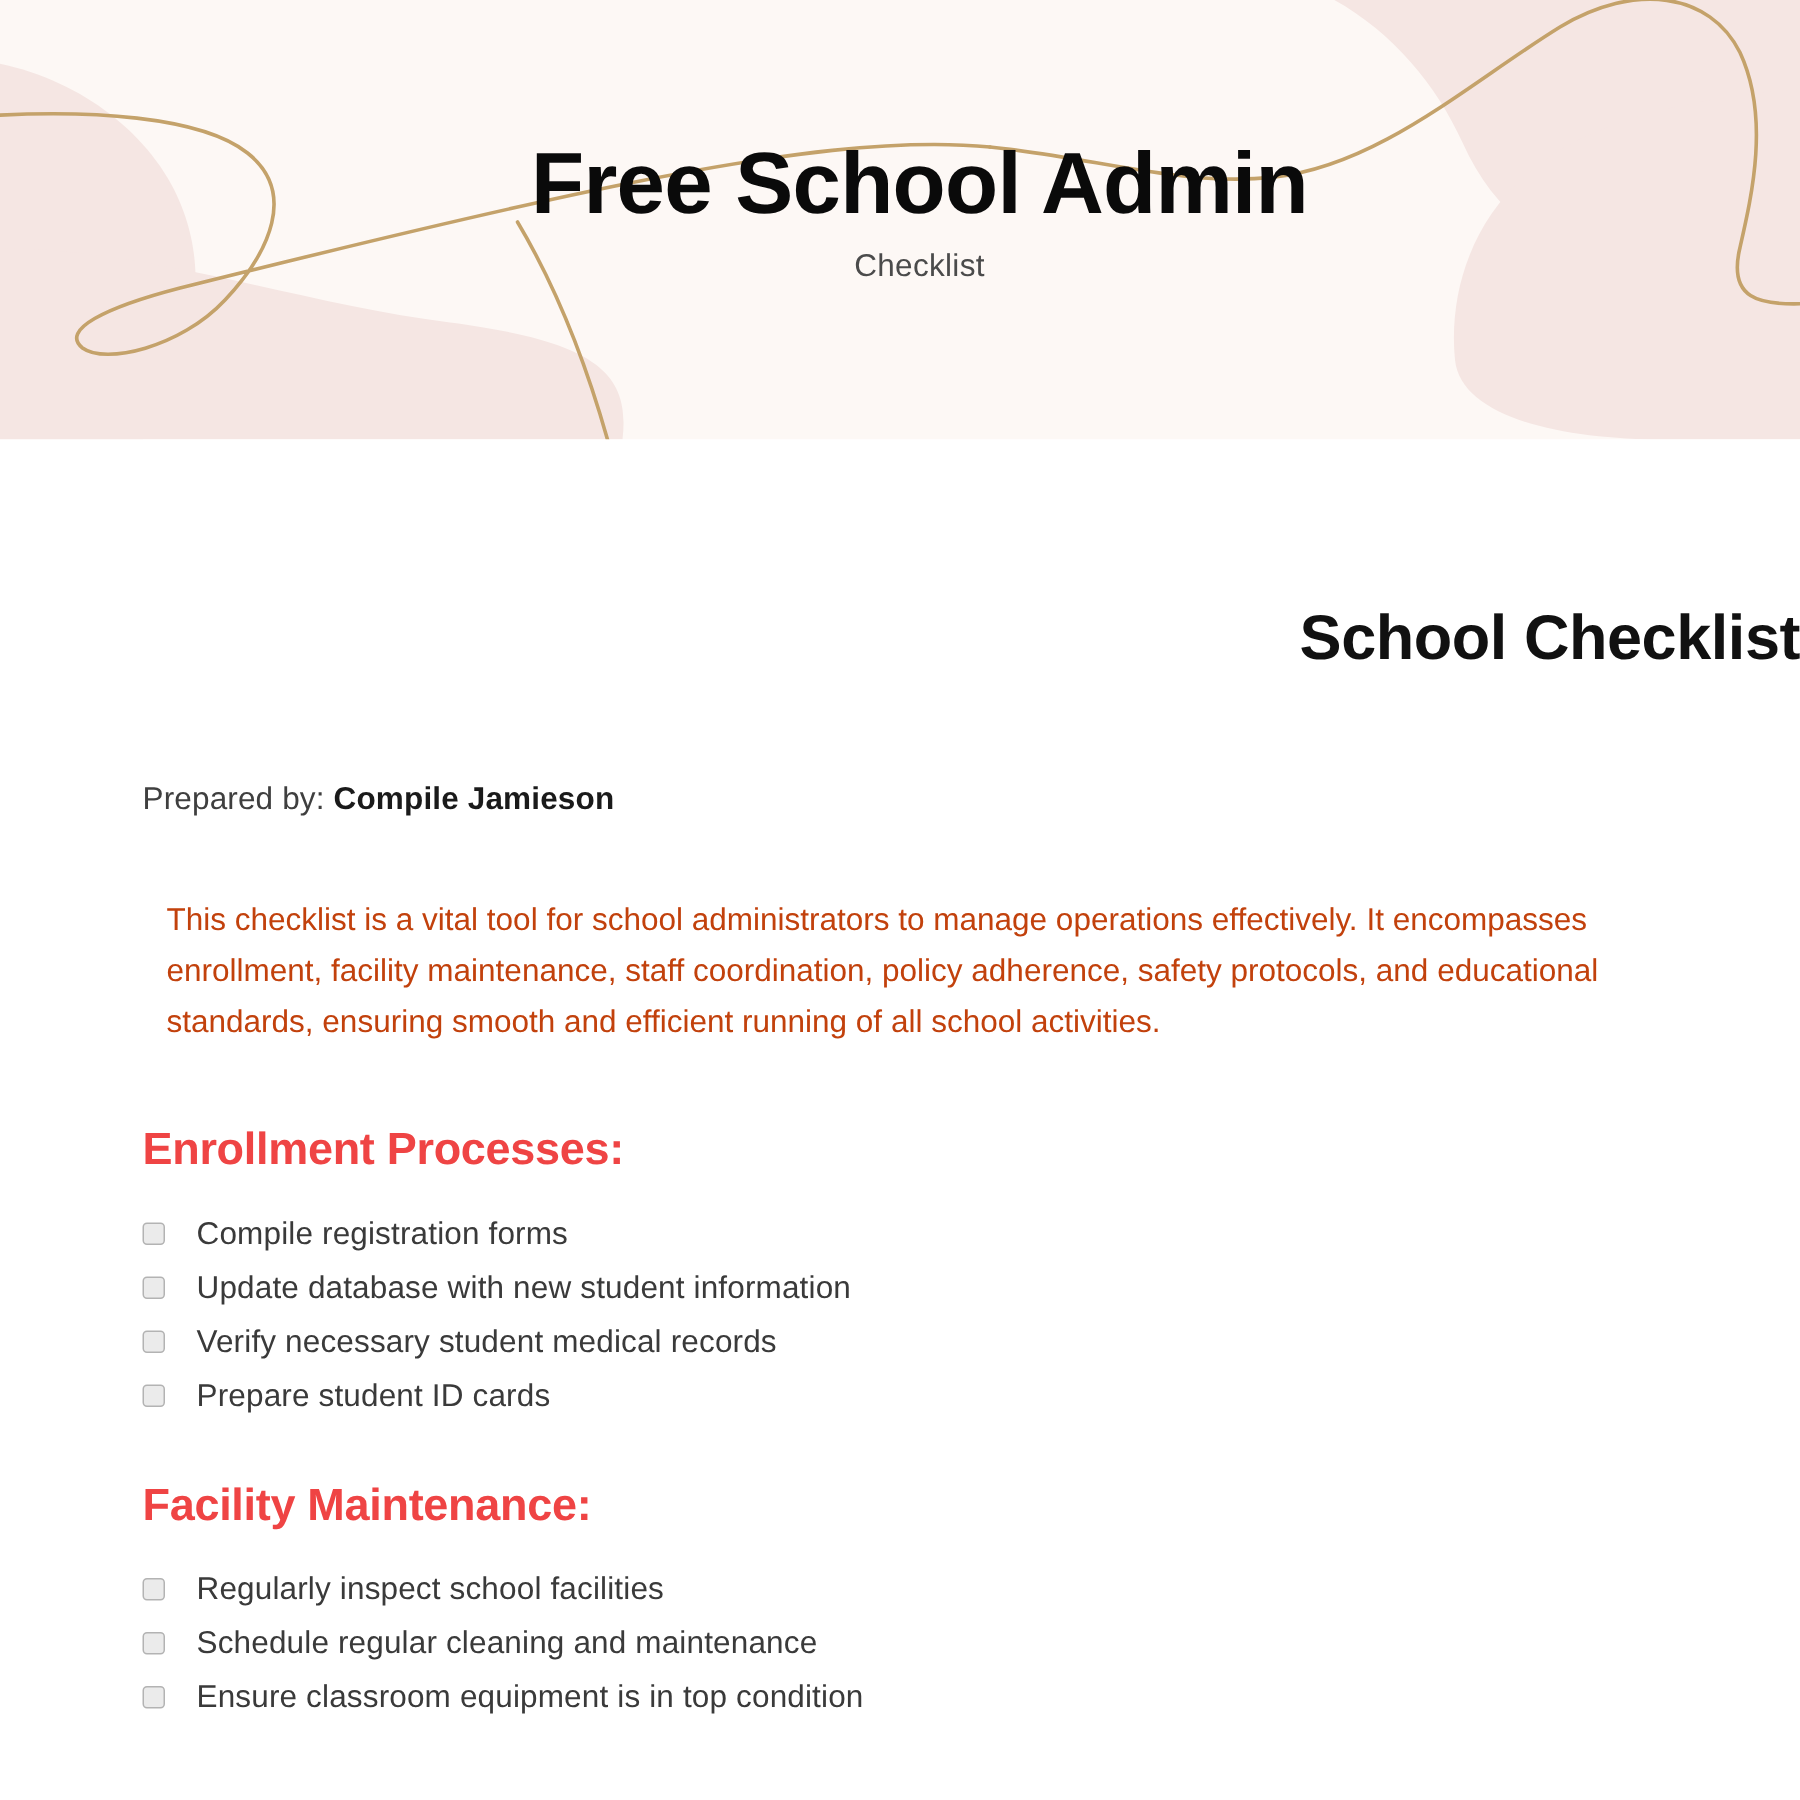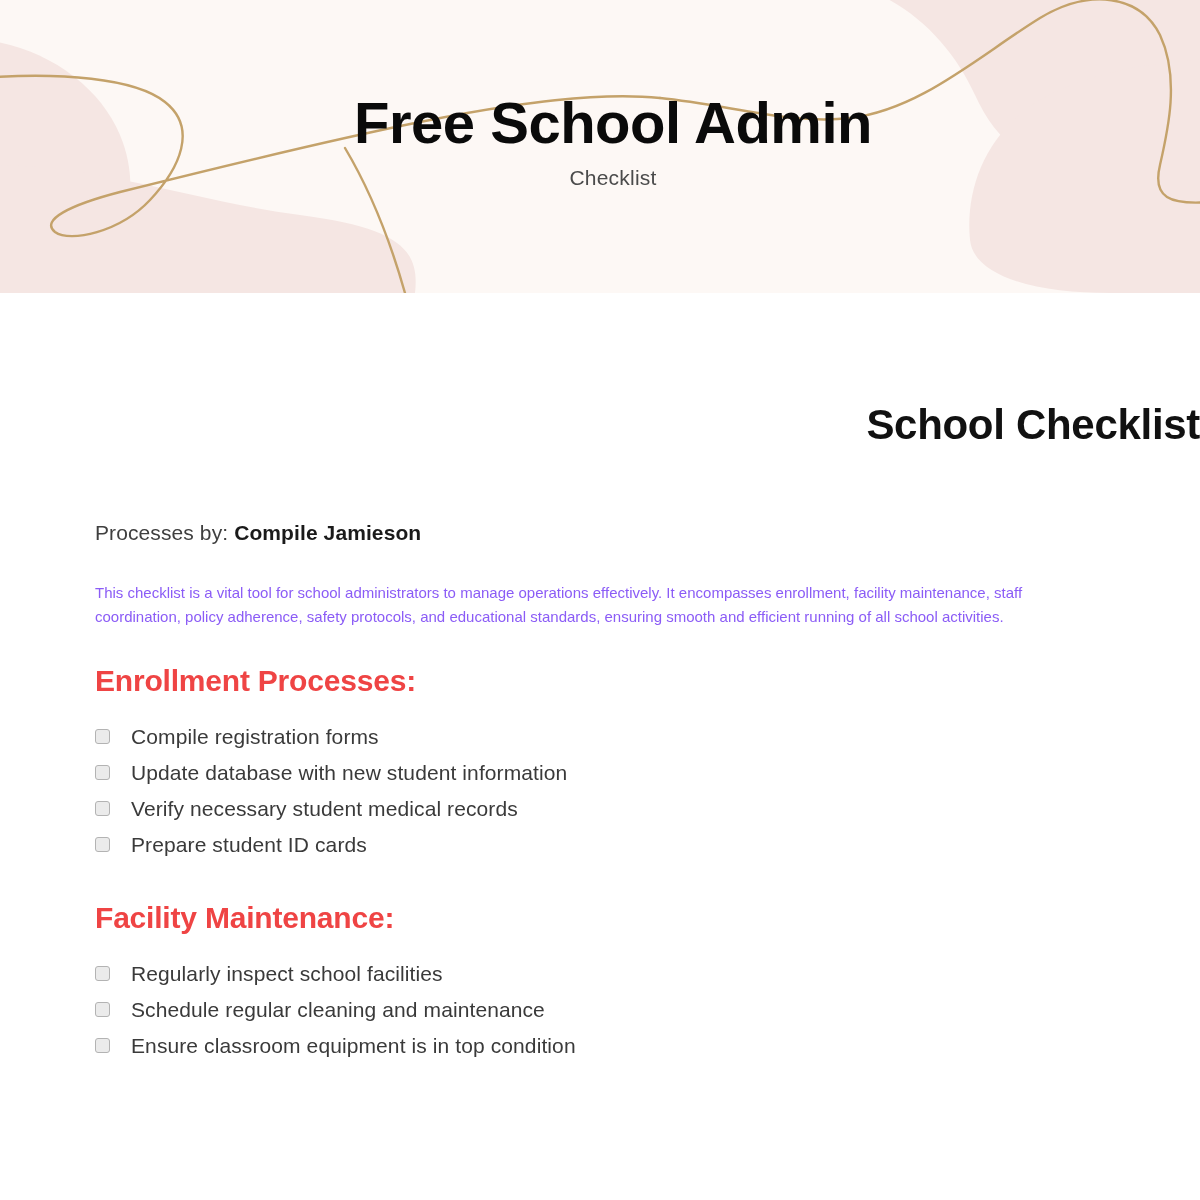--- a/index.html
+++ b/index.html
@@ -80,25 +80,25 @@
     padding-top: 72px;
     font-size: 21px;
     color: #3f3f3f;
     letter-spacing: 0.1px;
   }
   .prepared-by .name {
     font-weight: bold;
     color: #1a1a1a;
   }
   .intro {
-    margin: 0;
+    margin: 16px;
     padding-top: 36px;
-    font-size: 15px;
+    font-size: 21px;
     line-height: 1.63;
-    color: #8b5cf6;
+    color: #c2410c;
     max-width: 1010px;
   }
   .section {
     padding-top: 34px;
   }
   .section-heading {
     margin: 0;
     font-size: 30px;
     font-weight: bold;
     color: #ef4444;
@@ -160,21 +160,21 @@
   </div>
 </div>
 
 <div class="doc">
 
   <h2 class="doc-title">School Checklist</h2>
 
   <div class="content">
 
     <p class="prepared-by">
-      <span>Processes by:</span>
+      <span>Prepared by:</span>
       <span class="name">Compile Jamieson</span>
     </p>
 
     <p class="intro">This checklist is a vital tool for school administrators to manage operations effectively. It encompasses enrollment, facility maintenance, staff coordination, policy adherence, safety protocols, and educational standards, ensuring smooth and efficient running of all school activities.</p>
 
     <div class="section">
       <h3 class="section-heading">Enrollment Processes:</h3>
       <ul class="check-list">
         <li class="check-item">
           <span class="checkbox"></span>

